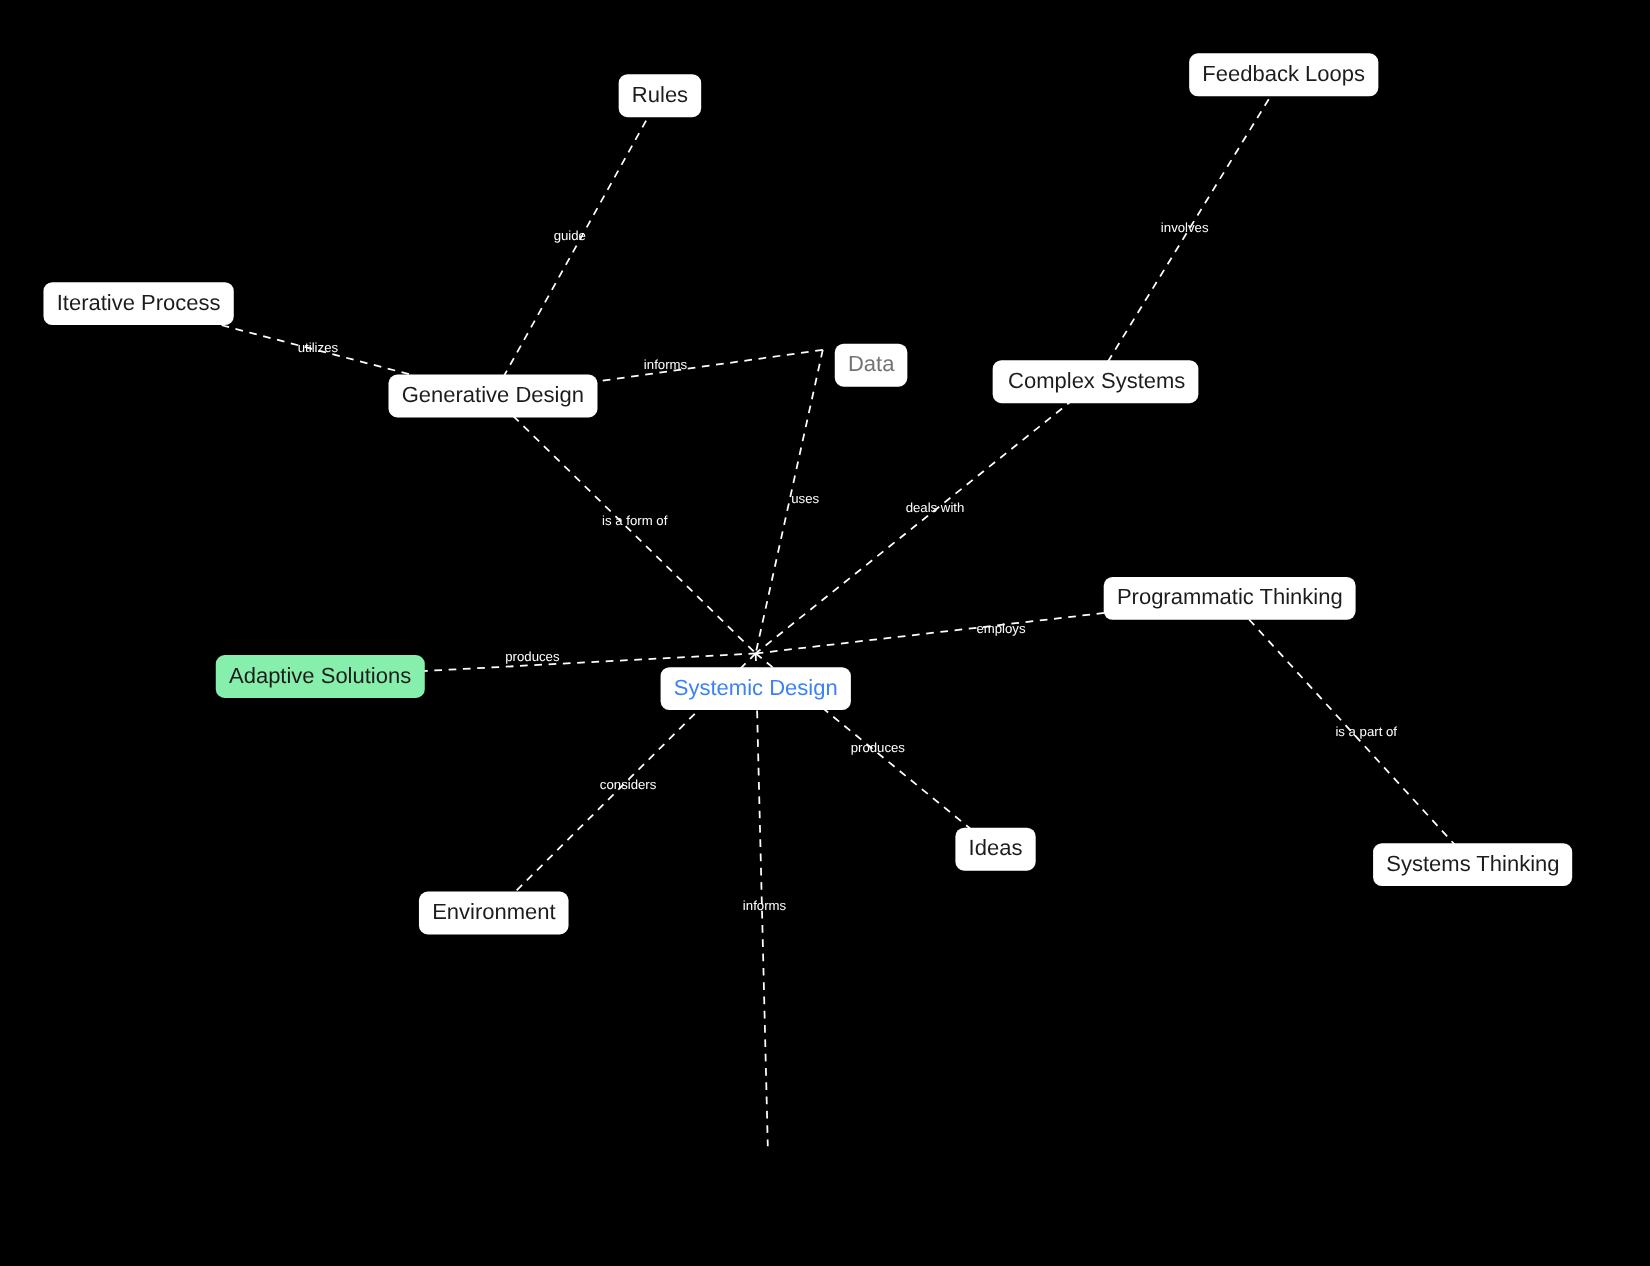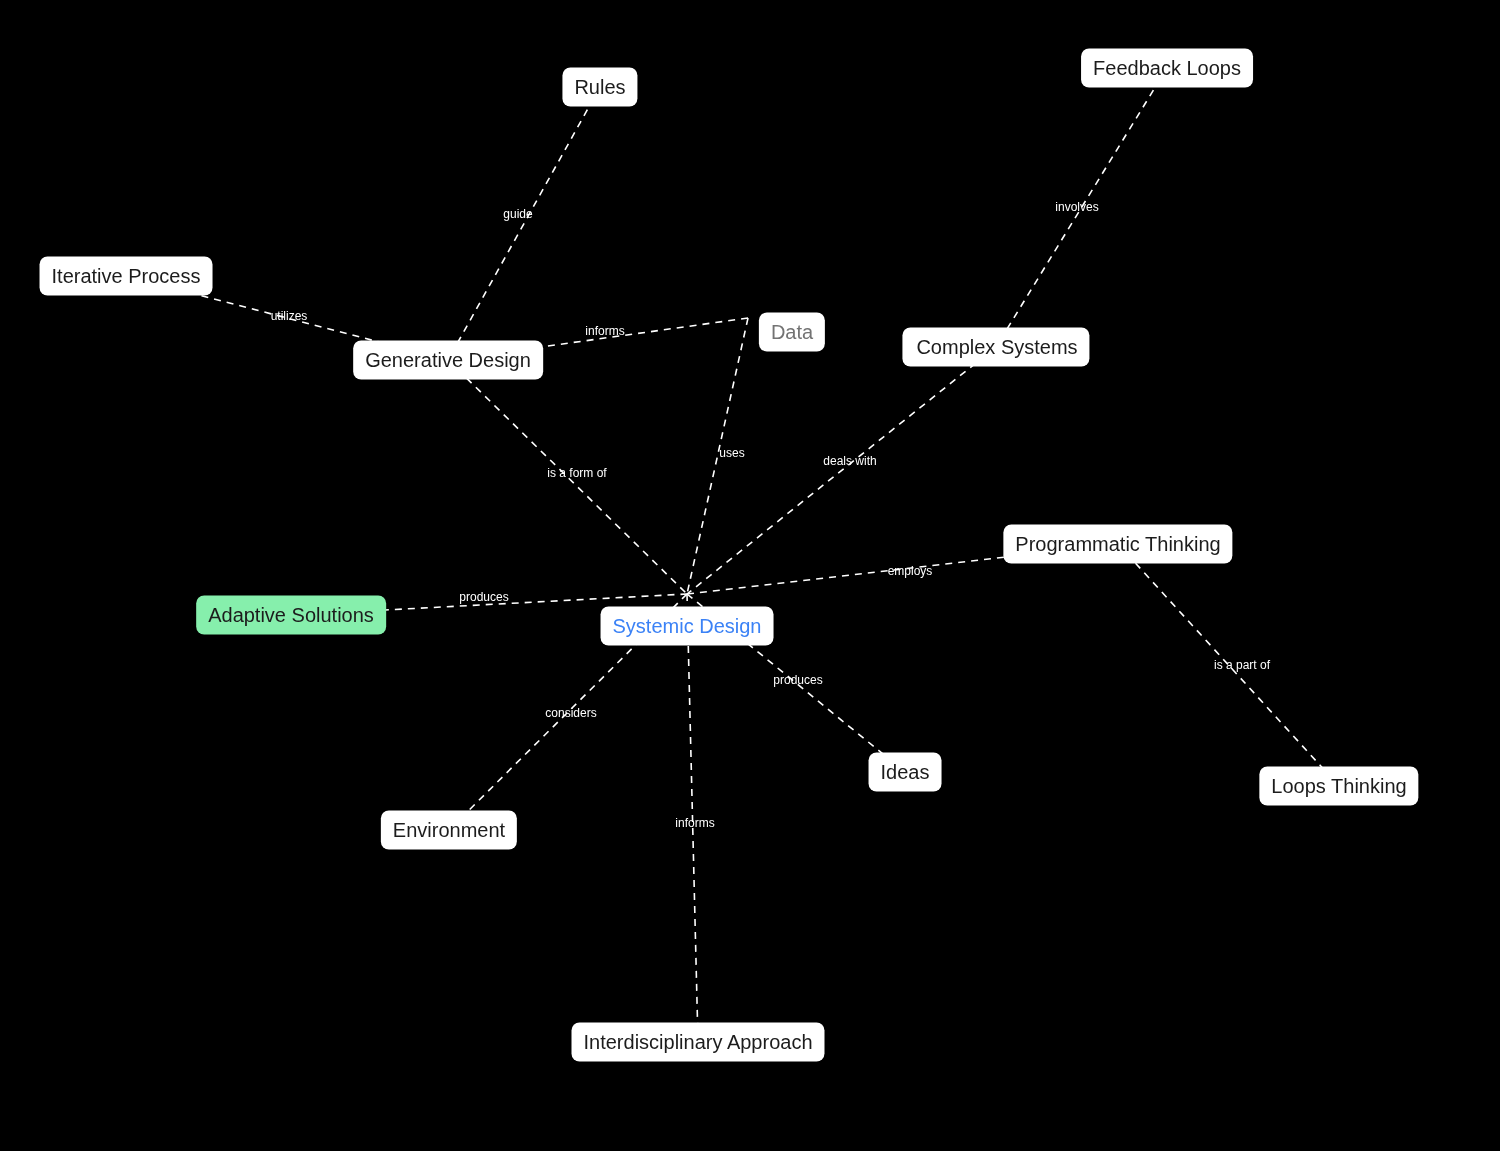--- a/index.html
+++ b/index.html
@@ -89,16 +89,15 @@
     <div class="node" style="left: 600px; top: 87px; background: rgb(255, 255, 255); color: rgb(28, 28, 28);">Rules</div>
     <div class="node" style="left: 1167px; top: 68px; background: rgb(255, 255, 255); color: rgb(28, 28, 28);">Feedback Loops</div>
     <div class="node" style="left: 126px; top: 276px; background: rgb(255, 255, 255); color: rgb(28, 28, 28);">Iterative Process</div>
     <div class="node" style="left: 792px; top: 318px; background: rgb(255, 255, 255); color: #737373; margin-top: 14px;">Data</div>
     <div class="node" style="left: 448px; top: 360px; background: rgb(255, 255, 255); color: rgb(28, 28, 28);">Generative Design</div>
     <div class="node" style="left: 996px; top: 347px; background: rgb(255, 255, 255); color: rgb(28, 28, 28); padding-left: 14px;">Complex Systems</div>
     <div class="node" style="left: 1118px; top: 544px; background: rgb(255, 255, 255); color: rgb(28, 28, 28);">Programmatic Thinking</div>
     <div class="node" style="left: 687px; top: 626px; background: rgb(255, 255, 255); color: #3b82f6;">Systemic Design</div>
     <div class="node" style="left: 291px; top: 615px; background: #86efac; color: rgb(28, 28, 28);">Adaptive Solutions</div>
     <div class="node" style="left: 905px; top: 772px; background: rgb(255, 255, 255); color: rgb(28, 28, 28);">Ideas</div>
-    <div class="node" style="left: 1339px; top: 786px; background: rgb(255, 255, 255); color: rgb(28, 28, 28);">Loops Thinking</div>
+    <div class="node" style="left: 1339px; top: 786px; background: rgb(255, 255, 255); color: rgb(28, 28, 28);">Systems Thinking</div>
     <div class="node" style="left: 449px; top: 830px; background: rgb(255, 255, 255); color: rgb(28, 28, 28);">Environment</div>
-    <div class="node" style="left: 698px; top: 1042px; background: rgb(255, 255, 255); color: rgb(28, 28, 28);">Interdisciplinary Approach</div>
   </div>
 
 </body></html>

